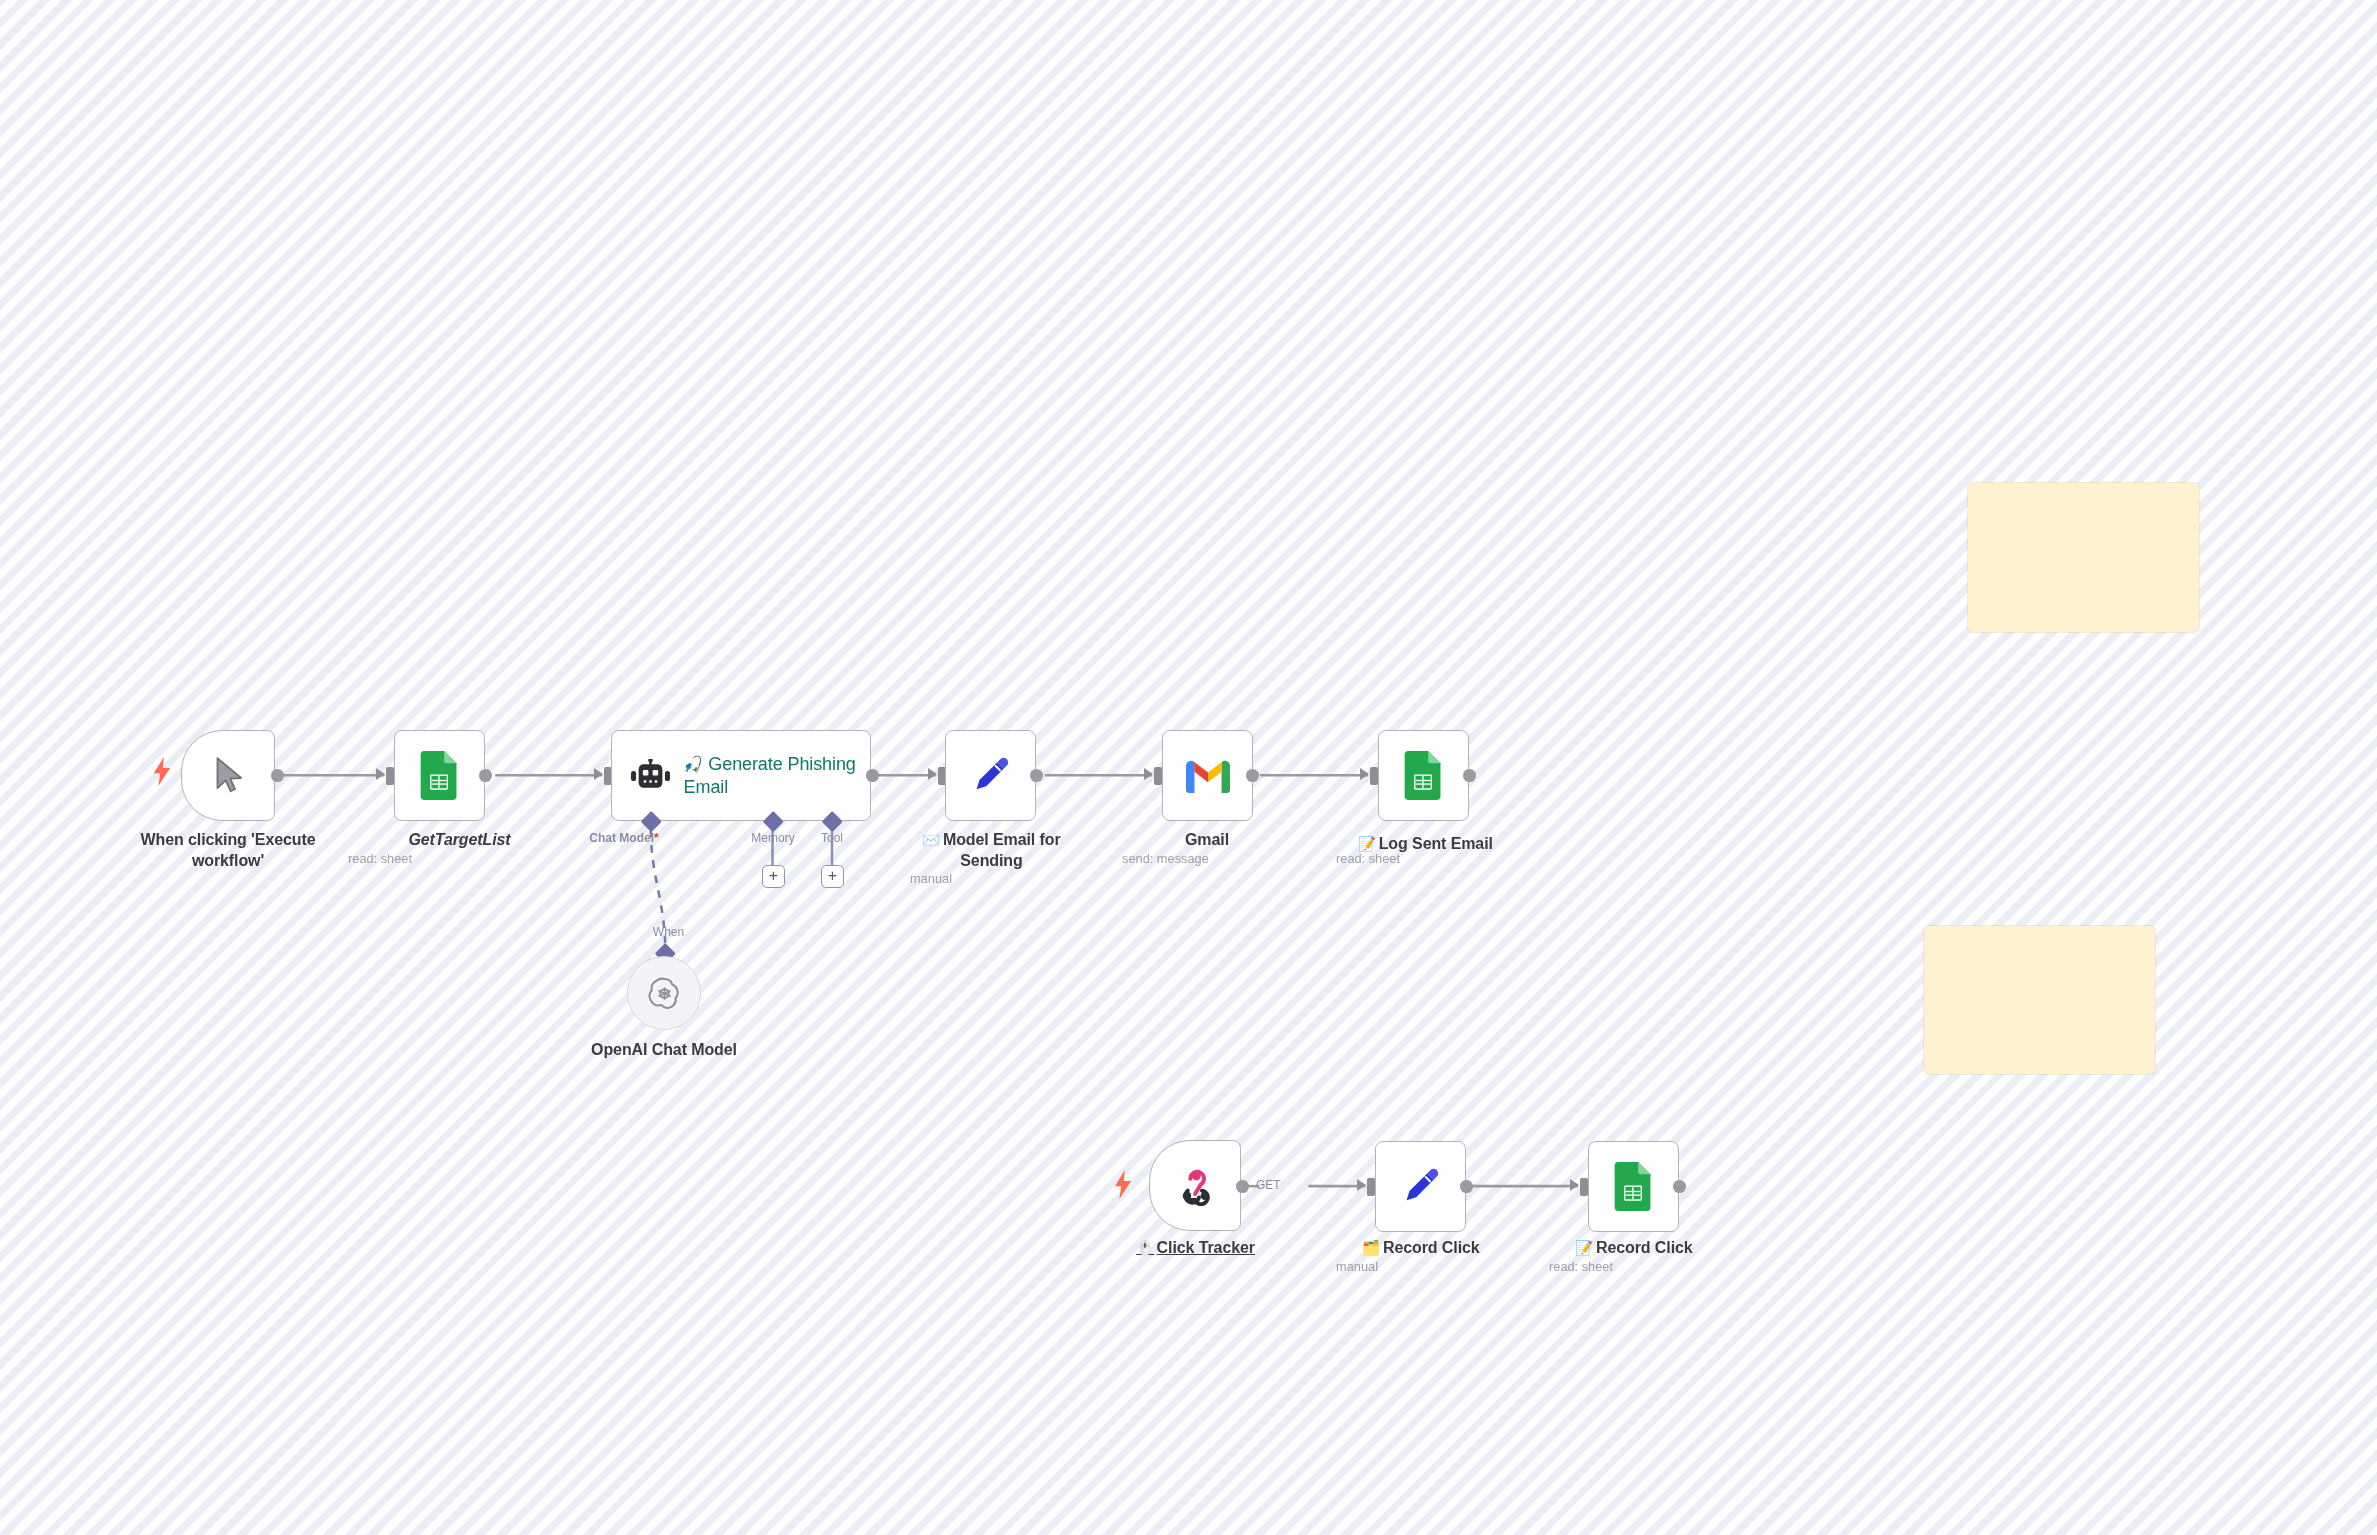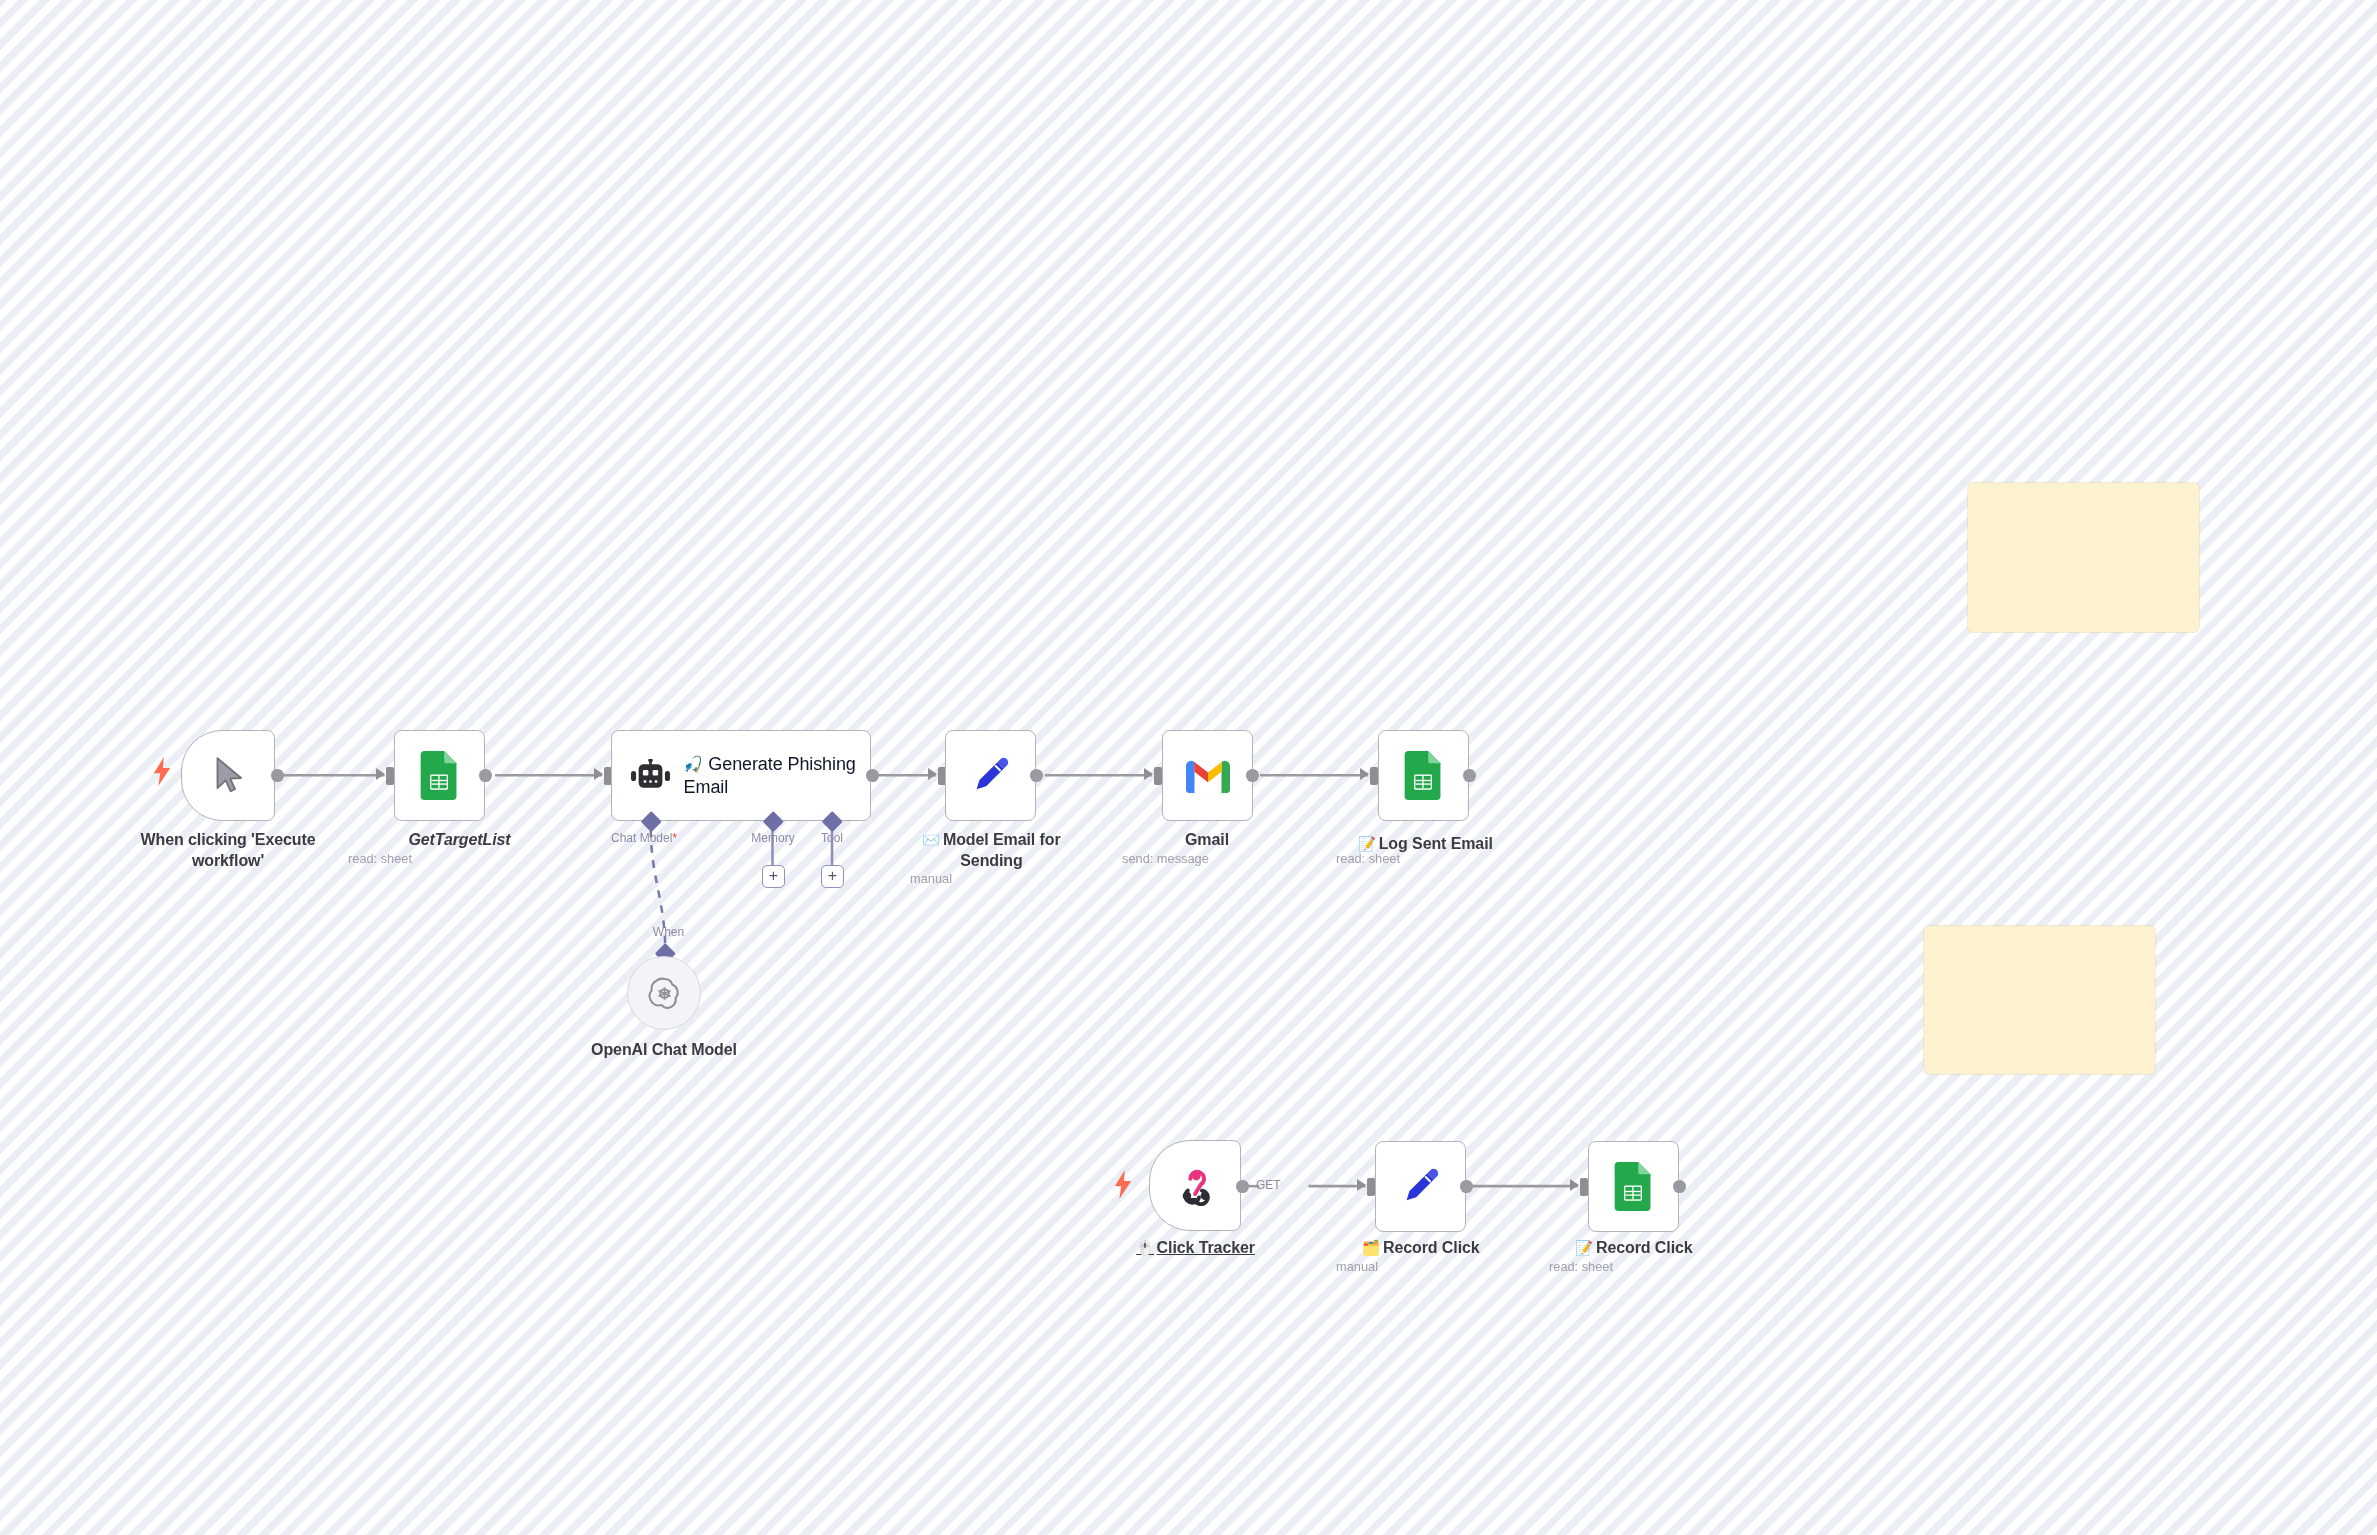--- a/index.html
+++ b/index.html
@@ -64,21 +64,21 @@
   .node.circle {
     border-radius: 50%;
     background: #f4f4f8;
     border: 1.7px solid #d7d7e0;
   }
 
   .node-icon { line-height: 0; display:block; }
 
   .agent-title {
     font-size: 18px;
-    color: #0f172a;
+    color: #0f766e;
     font-weight: 400;
     line-height: 1.26;
     max-width: 196px;
     letter-spacing: -0.1px;
   }
   .agent-title .em { font-size: 16px; }
 
   
   .node-label {
     position: absolute;
@@ -250,21 +250,21 @@
       </svg>
     </span>
     <div class="agent-title">
       <span class="em">🎣</span>
       <span>Generate Phishing Email</span>
     </div>
   </div>
   <div class="out-dot" style="left:866px; top:769px;"></div>
 
   <div class="diamond" style="left:644px; top:814px;"></div>
-  <div class="port-label" style="left:593px; top:831px; width:102px;">
+  <div class="port-label" style="left:573px; top:831px; width:102px;font-weight:bold;">
     <span>Chat Model</span><span class="req">*</span>
   </div>
 
   <div class="diamond" style="left:766px; top:814px;"></div>
   <div class="port-label" style="left:722px; top:831px; width:102px;">Memory</div>
   <div class="plus-btn" style="left:762px; top:865px;">+</div>
 
   <div class="diamond" style="left:825px; top:814px;"></div>
   <div class="port-label" style="left:781px; top:831px; width:102px;">Tool</div>
   <div class="plus-btn" style="left:821px; top:865px;">+</div>

